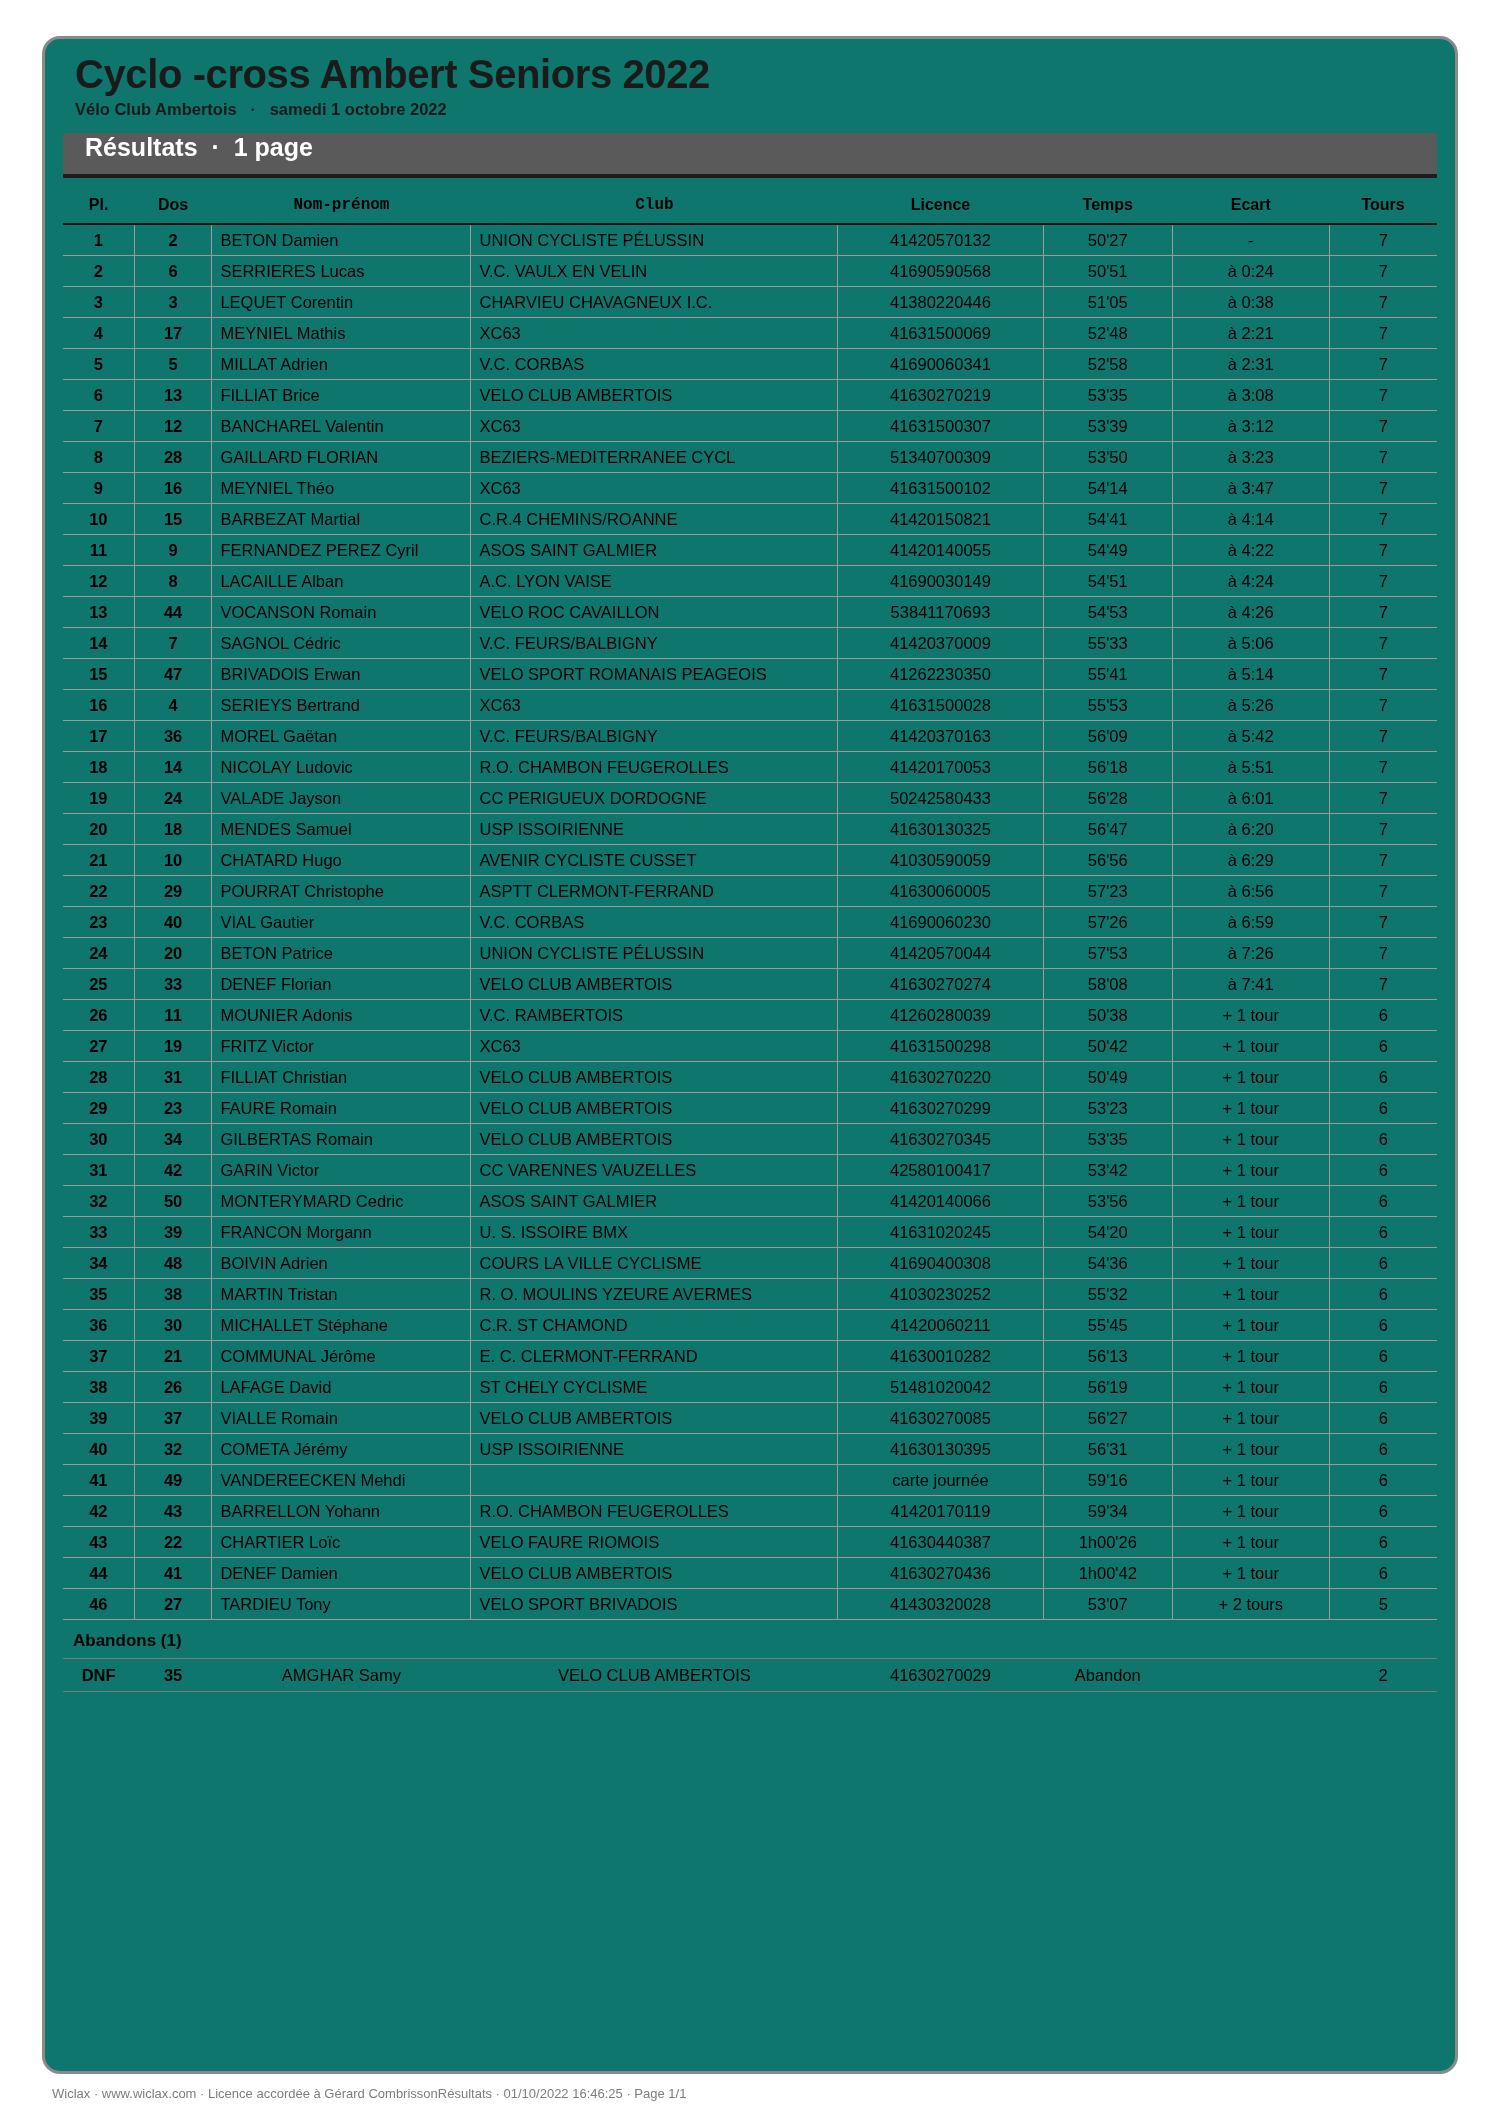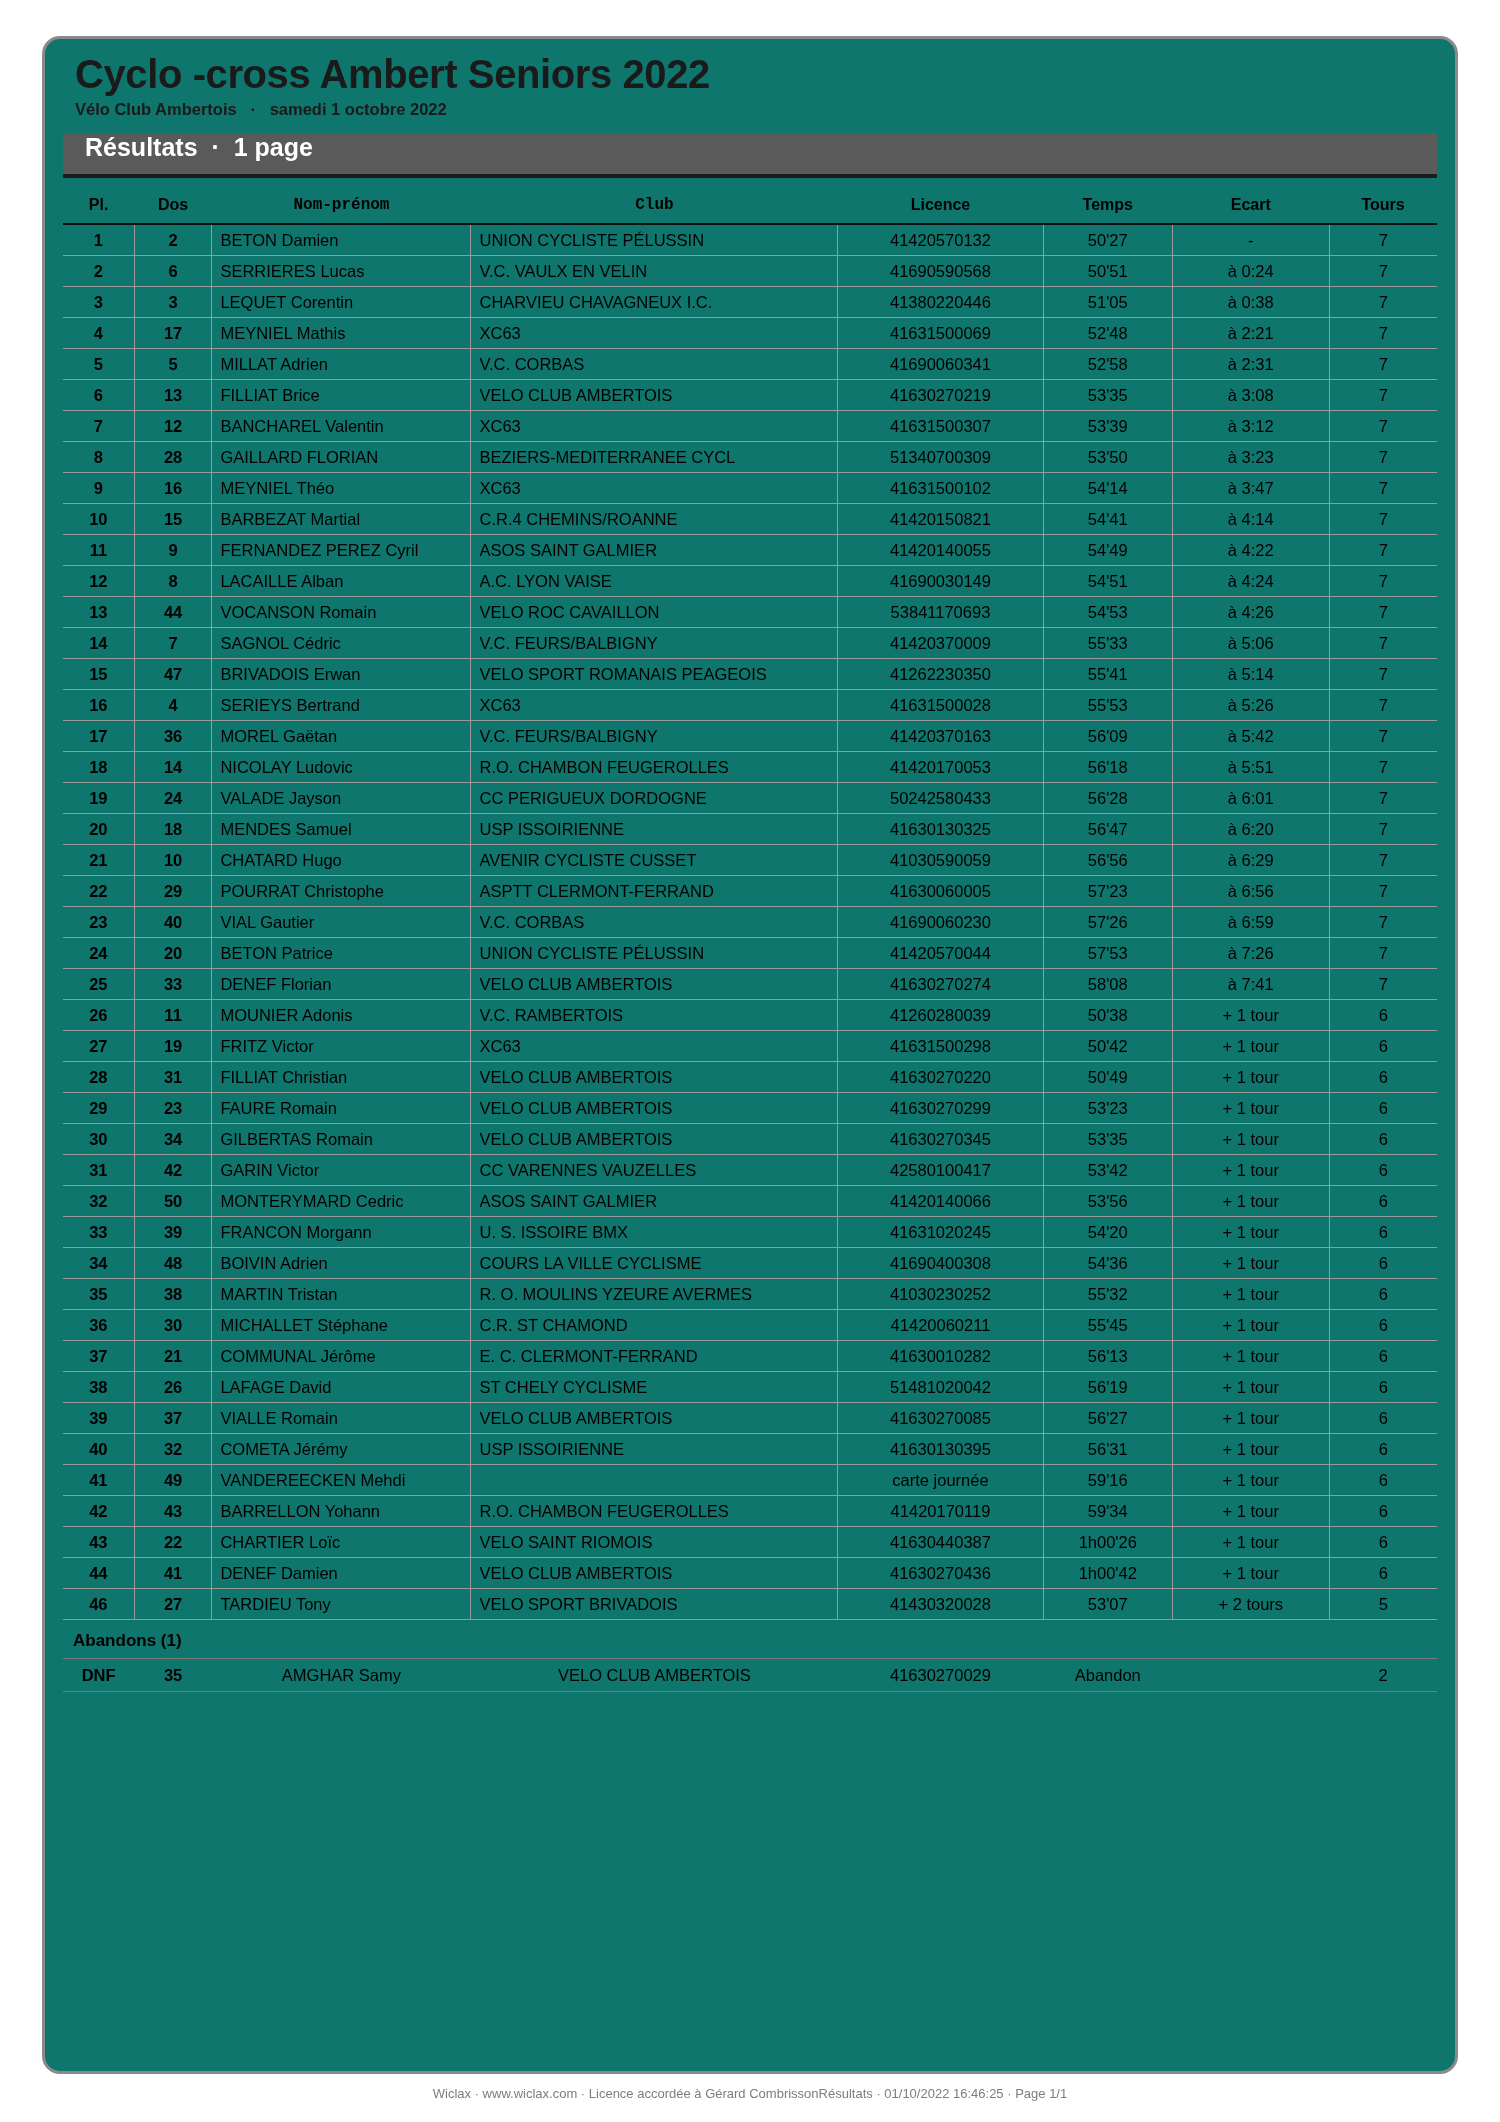--- a/index.html
+++ b/index.html
@@ -142,21 +142,21 @@
   table.abandons td.left { text-align: center; }
   table.abandons td.bold { font-weight: bold; }
 
   
   .footer {
     position: absolute;
     left: 52px;
     right: 52px;
     top: 2086px;
     display: flex;
-    justify-content: center;
+    justify-content: flex-start;
     align-items: center;
     font-size: 13px;
     color: #7d7d7d;
   }
   .footer-right { font-weight: normal; }
 </style>
 </head>
 <body>
 
 <div class="page-frame">
@@ -612,21 +612,21 @@
             <td class="left">R.O. CHAMBON FEUGEROLLES</td>
             <td class="">41420170119</td>
             <td class="">59'34</td>
             <td class="">+ 1 tour</td>
             <td class="last">6</td>
           </tr>
           <tr>
             <td class="first bold">43</td>
             <td class="bold">22</td>
             <td class="left">CHARTIER Loïc</td>
-            <td class="left">VELO SAINT RIOMOIS</td>
+            <td class="left">VELO FAURE RIOMOIS</td>
             <td class="">41630440387</td>
             <td class="">1h00'26</td>
             <td class="">+ 1 tour</td>
             <td class="last">6</td>
           </tr>
           <tr>
             <td class="first bold">44</td>
             <td class="bold">41</td>
             <td class="left">DENEF Damien</td>
             <td class="left">VELO CLUB AMBERTOIS</td>

